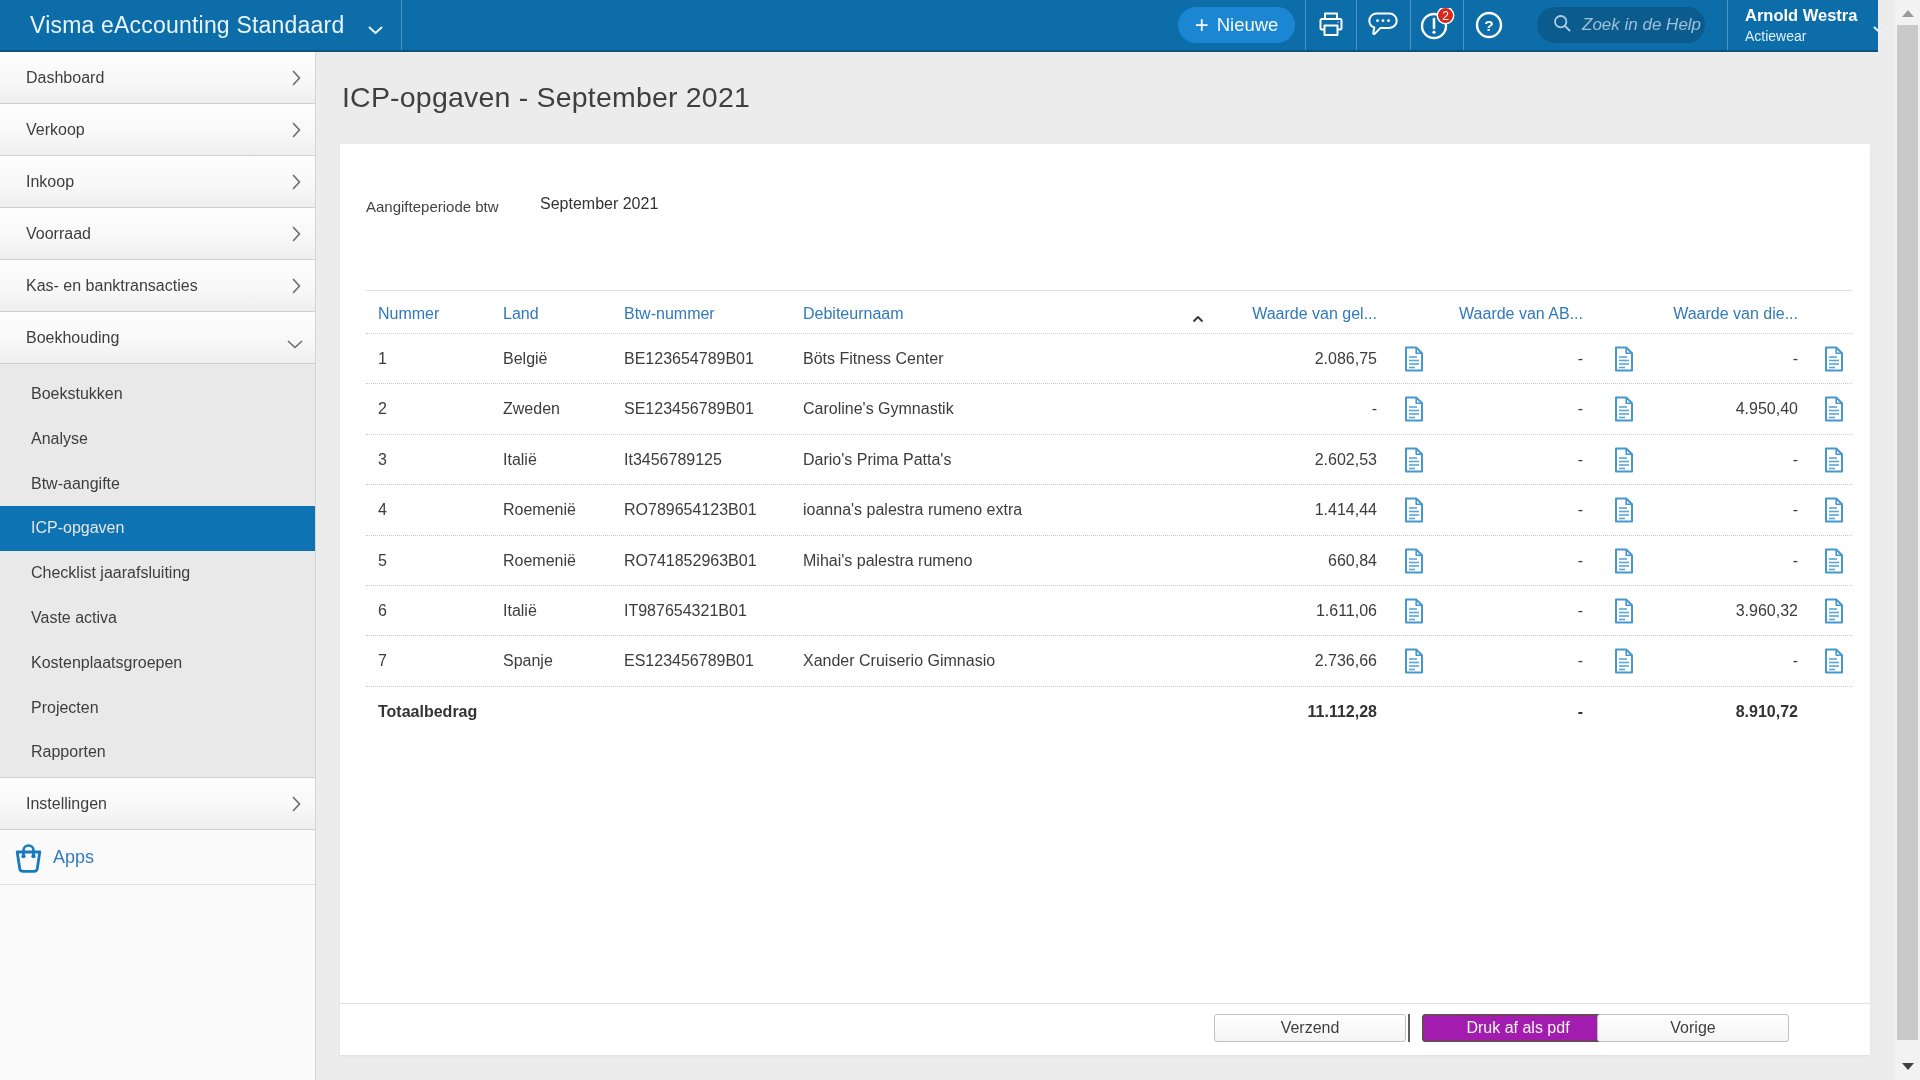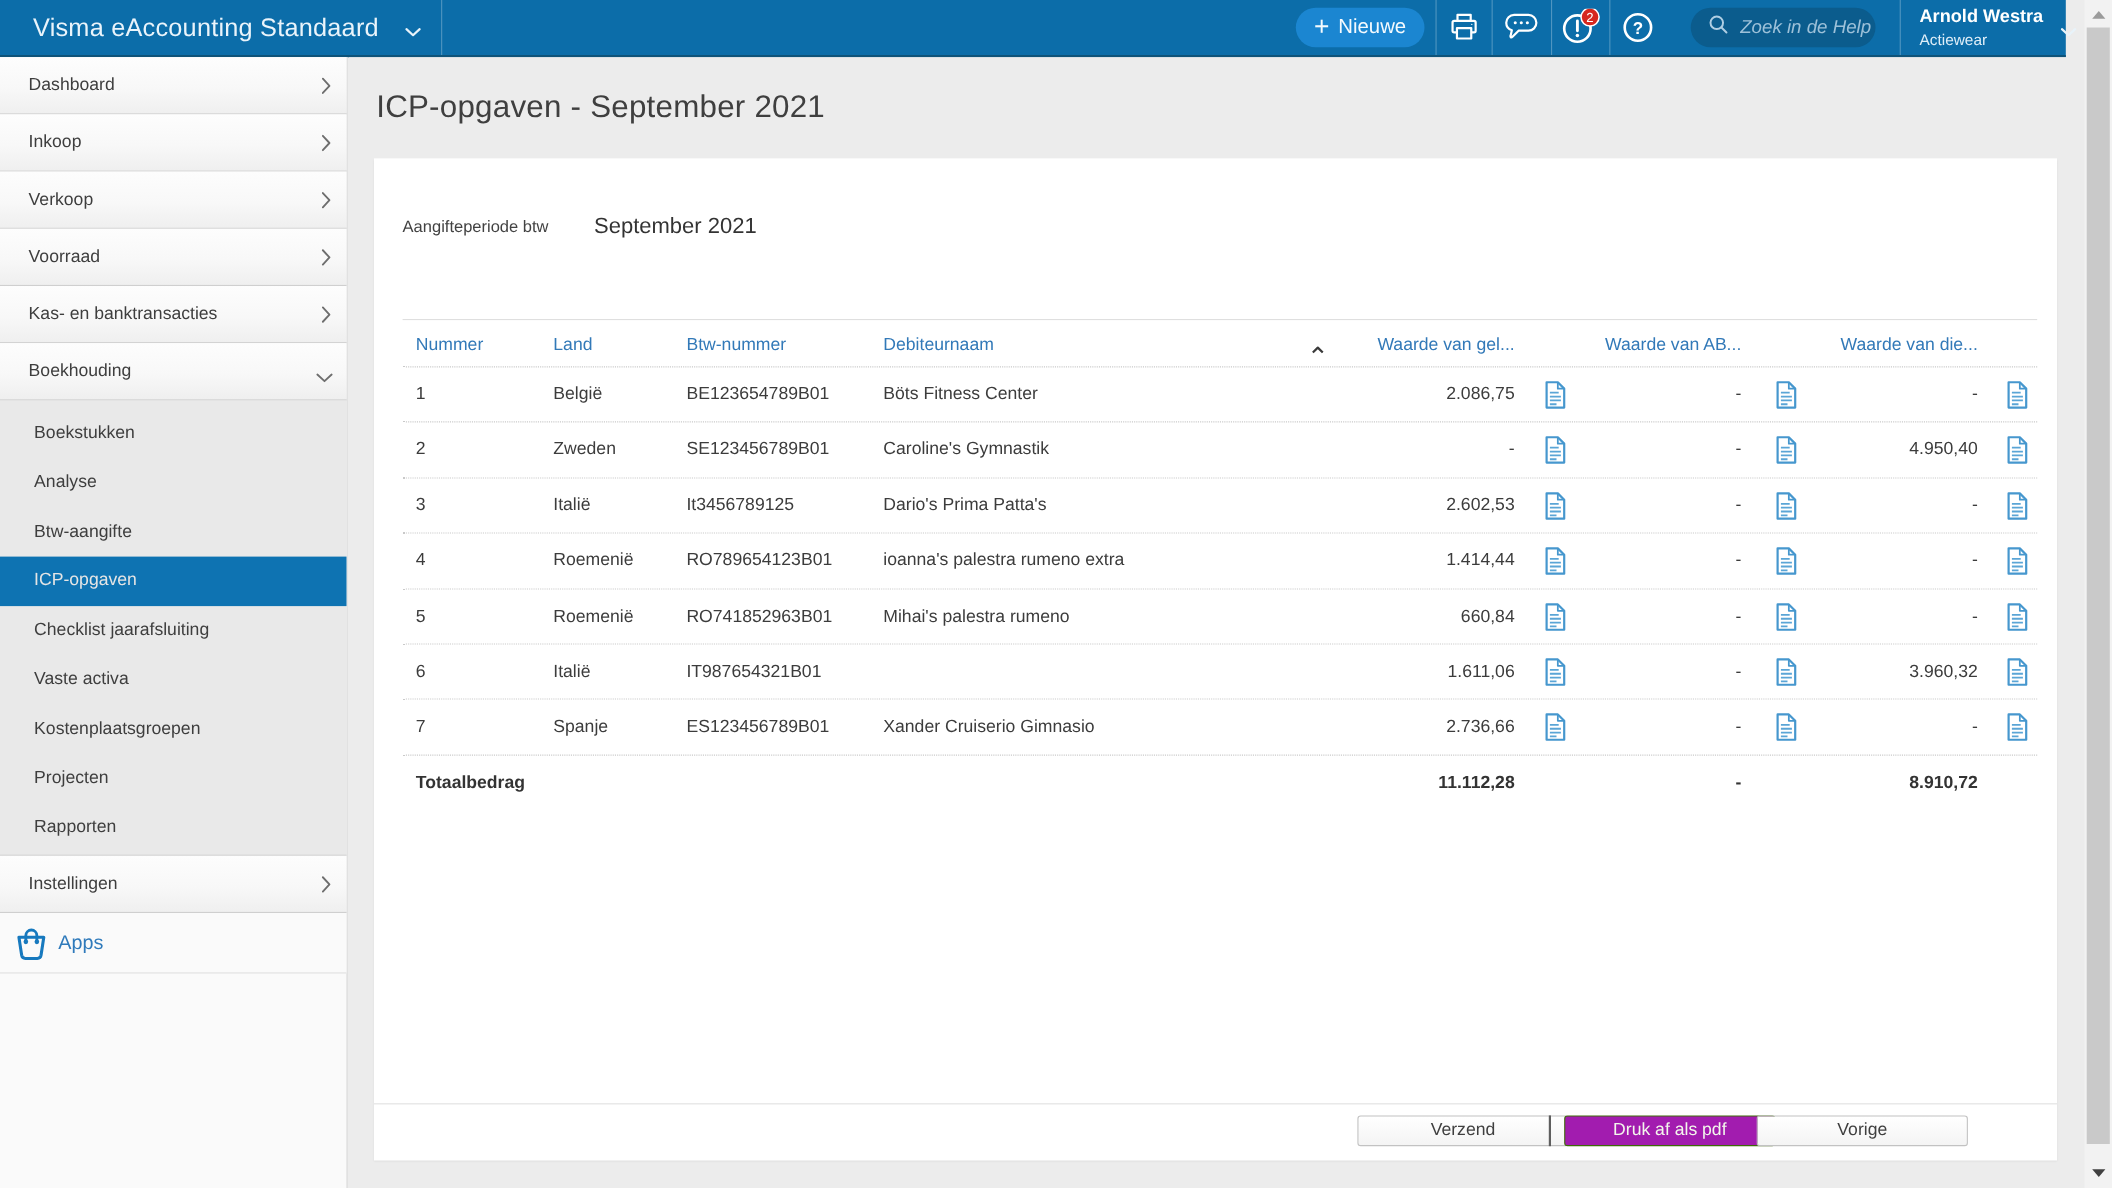--- a/index.html
+++ b/index.html
@@ -89,21 +89,21 @@
   .apps-row .bag { position:absolute; left:15px; top:12px; }
   .apps-row .lbl { position:absolute; left:53px; top:0; height:55px; line-height:55px; font-size:18px; color:#2F7ABB; }
 
   
   .main { position:absolute; left:317px; top:52px; width:1578px; height:1028px; background:#ECECEC; }
   .page-title { position:absolute; left:25px; top:29px; font-weight:400; font-size:28.5px; color:#3F3F3F; letter-spacing:0.2px; }
 
   .card { position:absolute; left:23px; top:92px; width:1530px; height:911px; background:#FFFFFF; box-shadow:0 1px 2px rgba(0,0,0,0.07); }
 
   .period-label { position:absolute; left:26px; top:54px; font-size:15px; color:#424242; }
-  .period-value { position:absolute; left:200px; top:51px; font-size:20px; color:#333333; }
+  .period-value { position:absolute; left:200px; top:51px; font-size:16px; color:#333333; }
 
   
   .tbl { position:absolute; left:26px; top:146px; width:1486px; border-top:1px solid #DFDFDF; }
   .thead { position:relative; height:43px; border-bottom:1px dotted #C9C9C9; }
   .th { position:absolute; top:0; height:43px; line-height:45px; font-size:16px; color:#3279B8; white-space:nowrap; cursor:pointer; }
   .row { position:relative; height:50.4px; border-bottom:1px dotted #C9C9C9; }
   .cell { position:absolute; top:0; height:50.4px; line-height:50.4px; font-size:16px; color:#3C3C3C; white-space:nowrap; }
   .c-num  { left:12px; }
   .c-land { left:137px; }
   .c-btw  { left:258px; }
@@ -121,21 +121,21 @@
 
   
   .card-divider { position:absolute; left:0; top:859px; width:1530px; height:1px; background:#E0E0E0; }
   .btn {
     position:absolute; top:870px; width:192px; height:28px;
     border:1px solid #C2C2C2; border-radius:3px;
     background:linear-gradient(180deg,#FFFFFF,#F4F4F4);
     font-family:"Liberation Sans", sans-serif; font-size:16px; color:#3F3F3F;
     text-align:center; line-height:26px; cursor:pointer;
   }
-  .btn-send { left:894px; }
+  .btn-send { left:874px; }
   .btn-caret { position:absolute; left:1068px; top:870px; width:2px; height:28px; background:#5F5F5F; }
   .btn-pdf { left:1082px; background:#a21caf; border-color:#3E6A09; color:#F3F7EC; }
   .btn-prev { left:1257px; }
 </style>
 </head>
 <body>
 
 <header class="topbar">
   <div class="topbar-title">Visma eAccounting Standaard</div>
   <span class="topbar-title-chevron">
@@ -214,29 +214,29 @@
       <div>
         <div class="side-item">
       <span class="lbl">Dashboard</span>
       <span class="chev">
         <svg width="9" height="16" viewBox="0 0 9 16">
               <polyline points="1.5,1.5 7.5,8 1.5,14.5" fill="none" stroke="#6E6E6E" stroke-width="1.7" stroke-linecap="round" stroke-linejoin="round"></polyline>
             </svg>
       </span>
     </div>
         <div class="side-item">
-      <span class="lbl">Inkoop</span>
+      <span class="lbl">Verkoop</span>
       <span class="chev">
         <svg width="9" height="16" viewBox="0 0 9 16">
               <polyline points="1.5,1.5 7.5,8 1.5,14.5" fill="none" stroke="#6E6E6E" stroke-width="1.7" stroke-linecap="round" stroke-linejoin="round"></polyline>
             </svg>
       </span>
     </div>
         <div class="side-item">
-      <span class="lbl">Verkoop</span>
+      <span class="lbl">Inkoop</span>
       <span class="chev">
         <svg width="9" height="16" viewBox="0 0 9 16">
               <polyline points="1.5,1.5 7.5,8 1.5,14.5" fill="none" stroke="#6E6E6E" stroke-width="1.7" stroke-linecap="round" stroke-linejoin="round"></polyline>
             </svg>
       </span>
     </div>
         <div class="side-item">
       <span class="lbl">Voorraad</span>
       <span class="chev">
         <svg width="9" height="16" viewBox="0 0 9 16">

